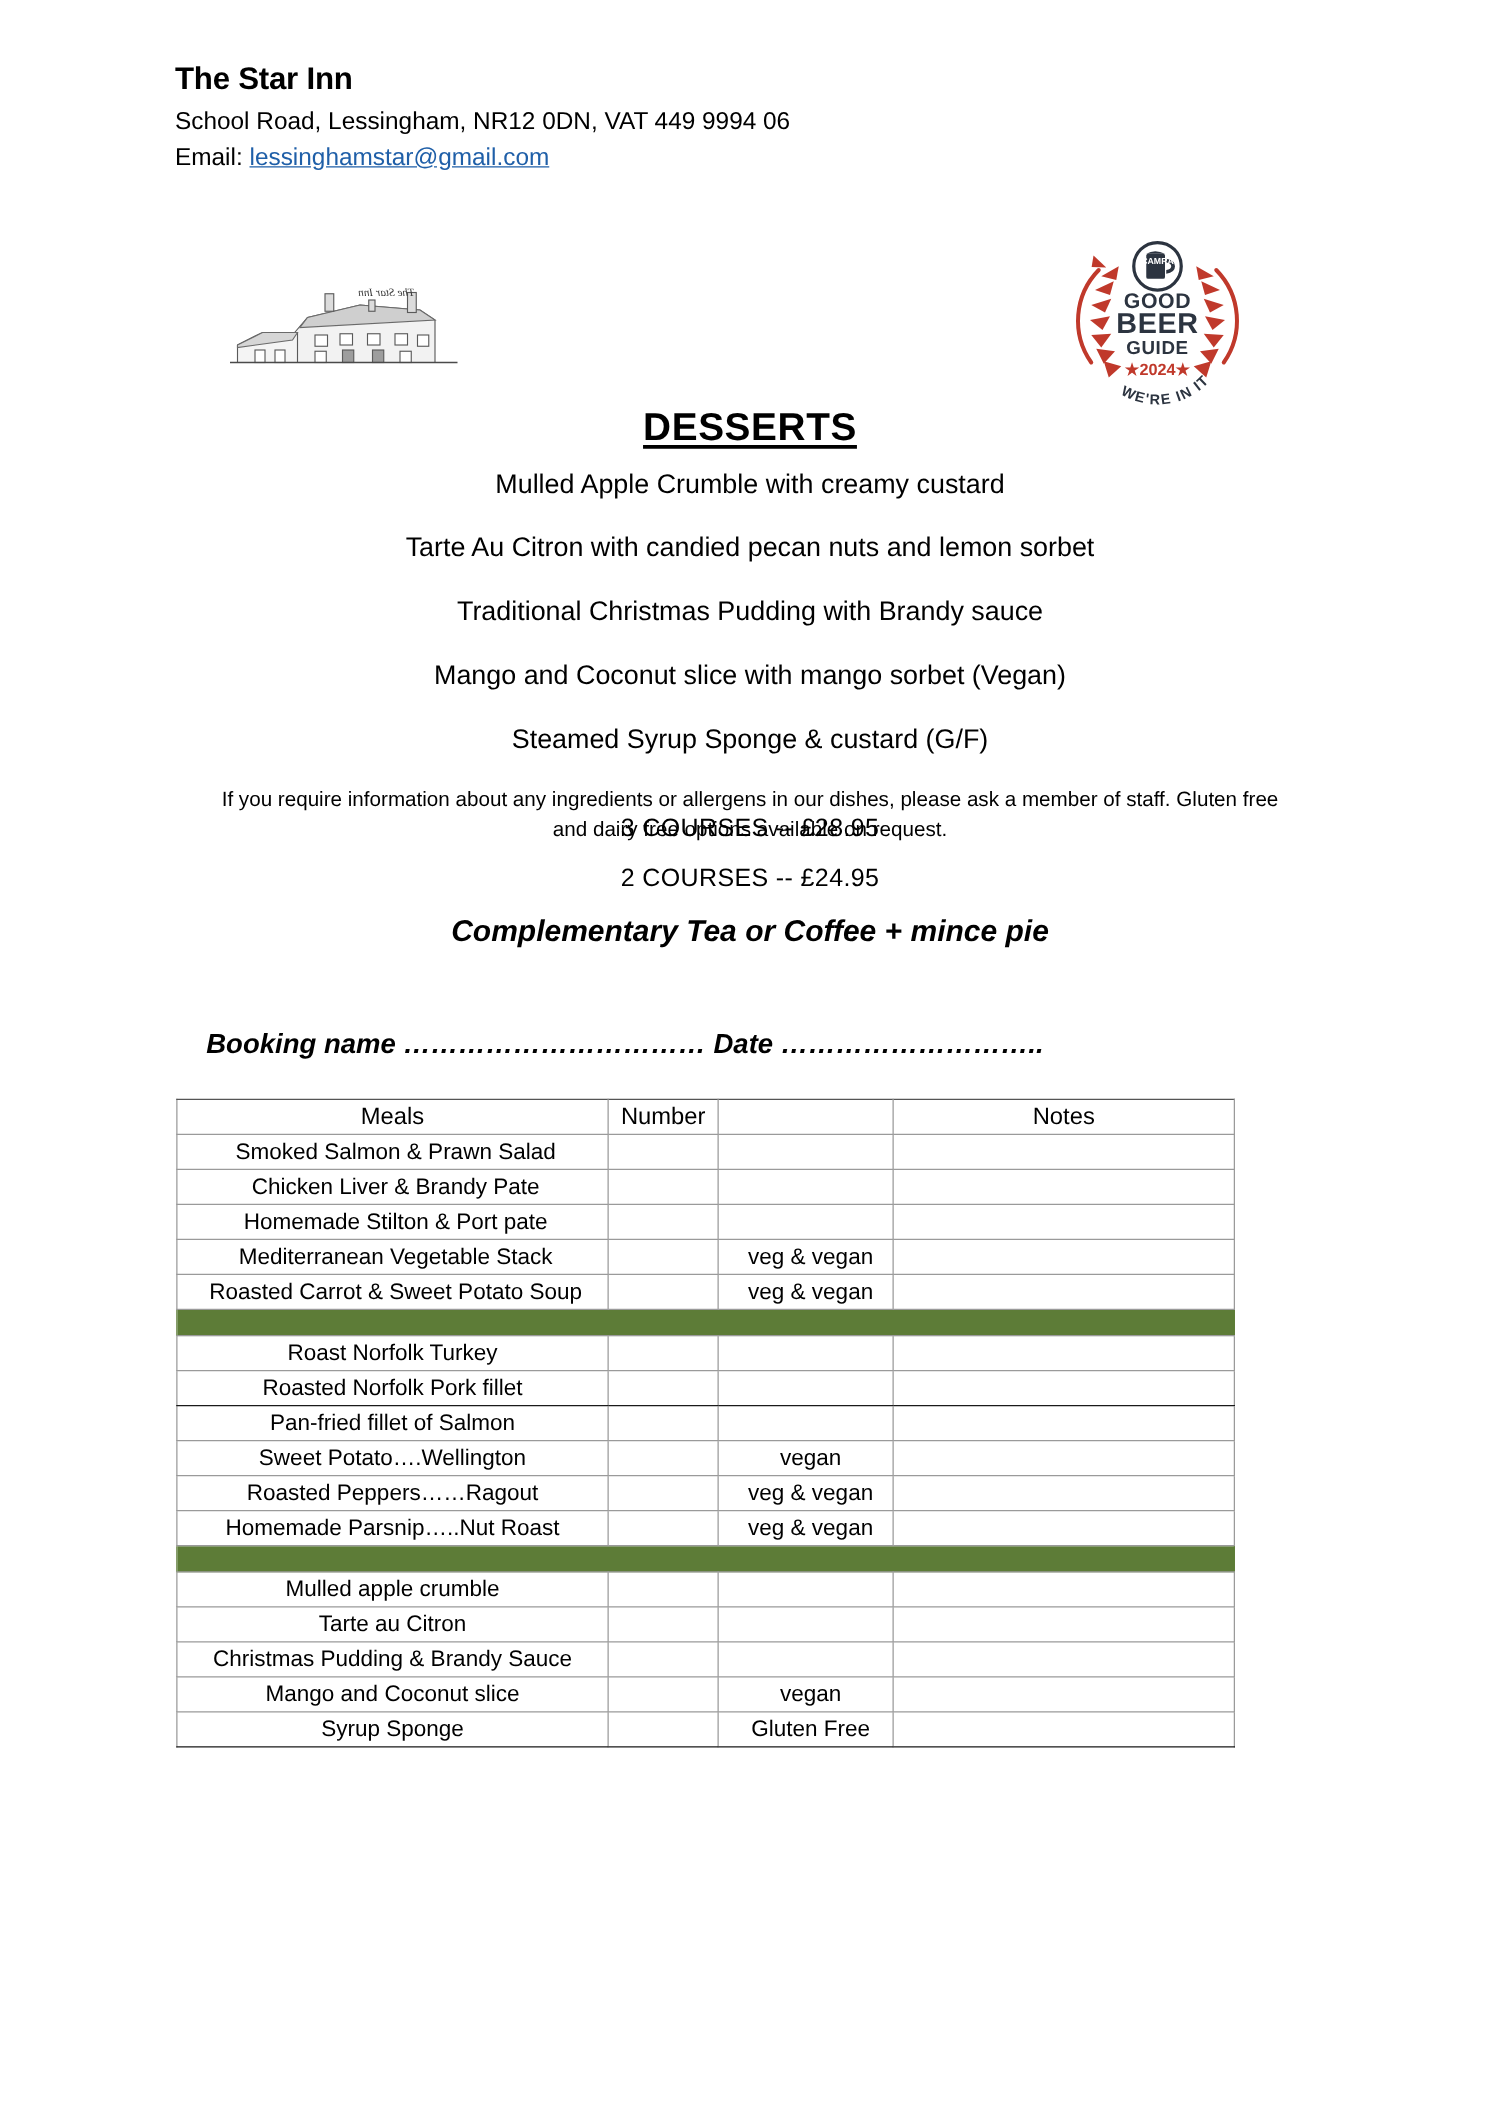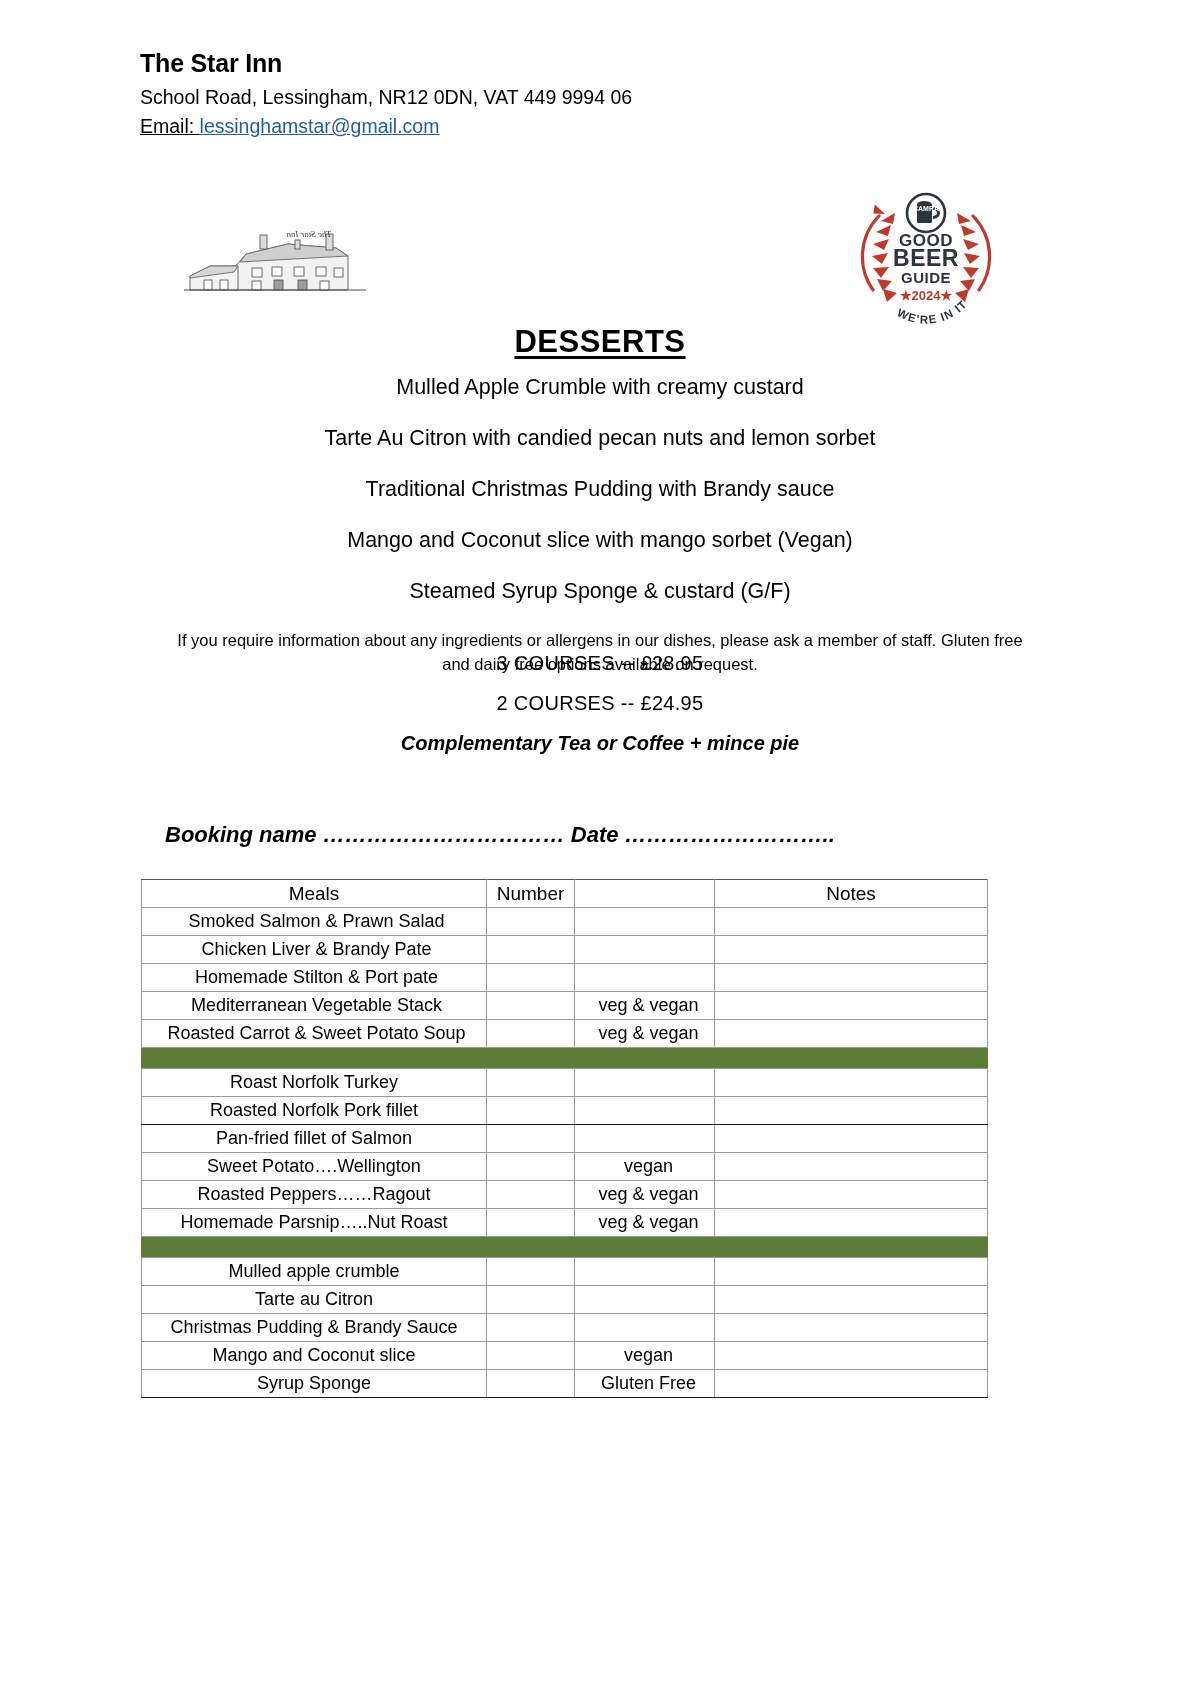--- a/index.html
+++ b/index.html
@@ -39,21 +39,20 @@
   }
   .addr-line {
     font-size: 19.5px;
     line-height: 1.48;
     white-space: nowrap;
   }
   .email-line {
     font-size: 19.5px;
     line-height: 1.48;
     white-space: nowrap;
-    text-decoration: underline;
   }
   .email-link {
     color: #1f5fa8;
     text-decoration: underline;
   }
 
   
   .pub-sketch {
     position: absolute;
     left: 176px;
@@ -107,21 +106,21 @@
     width: 1000px;
     text-align: center;
   }
   .price-line {
     font-size: 20px;
     font-weight: normal;
     letter-spacing: 0.3px;
     margin: 0 0 17px 0;
   }
   .complementary {
-    font-size: 20px;
+    font-size: 24px;
     font-weight: bold;
     font-style: italic;
     margin: 8px 0 0 0;
   }
 
   
   .booking-line {
     position: absolute;
     left: 165px;
     top: 822px;

